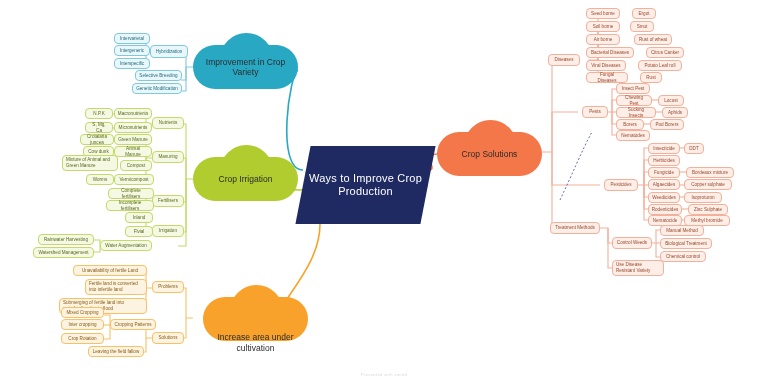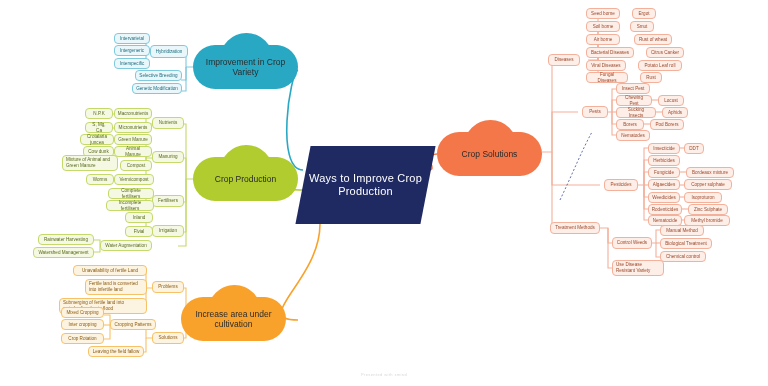--- a/index.html
+++ b/index.html
@@ -25,21 +25,21 @@
   .cloud .b1,.cloud .b2,.cloud .b3{position:absolute;border-radius:50%;}
   .cloud .b1{left:6%;top:22%;width:42%;height:58%;}
   .cloud .b2{left:26%;top:0%;width:50%;height:78%;}
   .cloud .b3{left:58%;top:18%;width:38%;height:62%;}
   .cloud .cloud-label{position:relative;z-index:5;padding:0 6px;}
 
   .c-variety{left:193px;top:33px;width:105px;height:68px;}
   .c-variety .cloud-body,.c-variety .b1,.c-variety .b2,.c-variety .b3{background:#29a8c4;}
   .c-production{left:193px;top:145px;width:105px;height:68px;}
   .c-production .cloud-body,.c-production .b1,.c-production .b2,.c-production .b3{background:#b0cc2e;}
-  .c-area{left:181px;top:285px;width:105px;height:68px;}
+  .c-area{left:203px;top:285px;width:105px;height:68px;align-items:flex-end;}
   .c-area .cloud-body,.c-area .b1,.c-area .b2,.c-area .b3{background:#f9a22b;}
   .c-protection{left:437px;top:120px;width:105px;height:68px;}
   .c-protection .cloud-body,.c-protection .b1,.c-protection .b2,.c-protection .b3{background:#f4774a;}
 
   
   .box{position:absolute;box-sizing:border-box;border-radius:4px;border:1px solid;
        background:#ffffff;display:flex;align-items:center;
        font-size:4.6px;line-height:5.6px;padding:1px 3px;white-space:normal;color:#2b2b2b;}
   .box.t-teal{border-color:#7fc9dd;background:#eaf7fa;color:#1d6d80;}
   .box.t-green{border-color:#c3d96a;background:#f5f9e4;color:#58691a;}
@@ -176,21 +176,21 @@
     <div class="b3"></div>
     <div class="cloud-body"></div>
     <div class="cloud-label">Improvement in Crop Variety</div>
   </div>
 
   <div class="cloud c-production">
     <div class="b1"></div>
     <div class="b2"></div>
     <div class="b3"></div>
     <div class="cloud-body"></div>
-    <div class="cloud-label">Crop Production</div>
+    <div class="cloud-label">Crop Irrigation</div>
   </div>
 
   <div class="cloud c-area">
     <div class="b1"></div>
     <div class="b2"></div>
     <div class="b3"></div>
     <div class="cloud-body"></div>
     <div class="cloud-label">Increase area under cultivation</div>
   </div>
 

